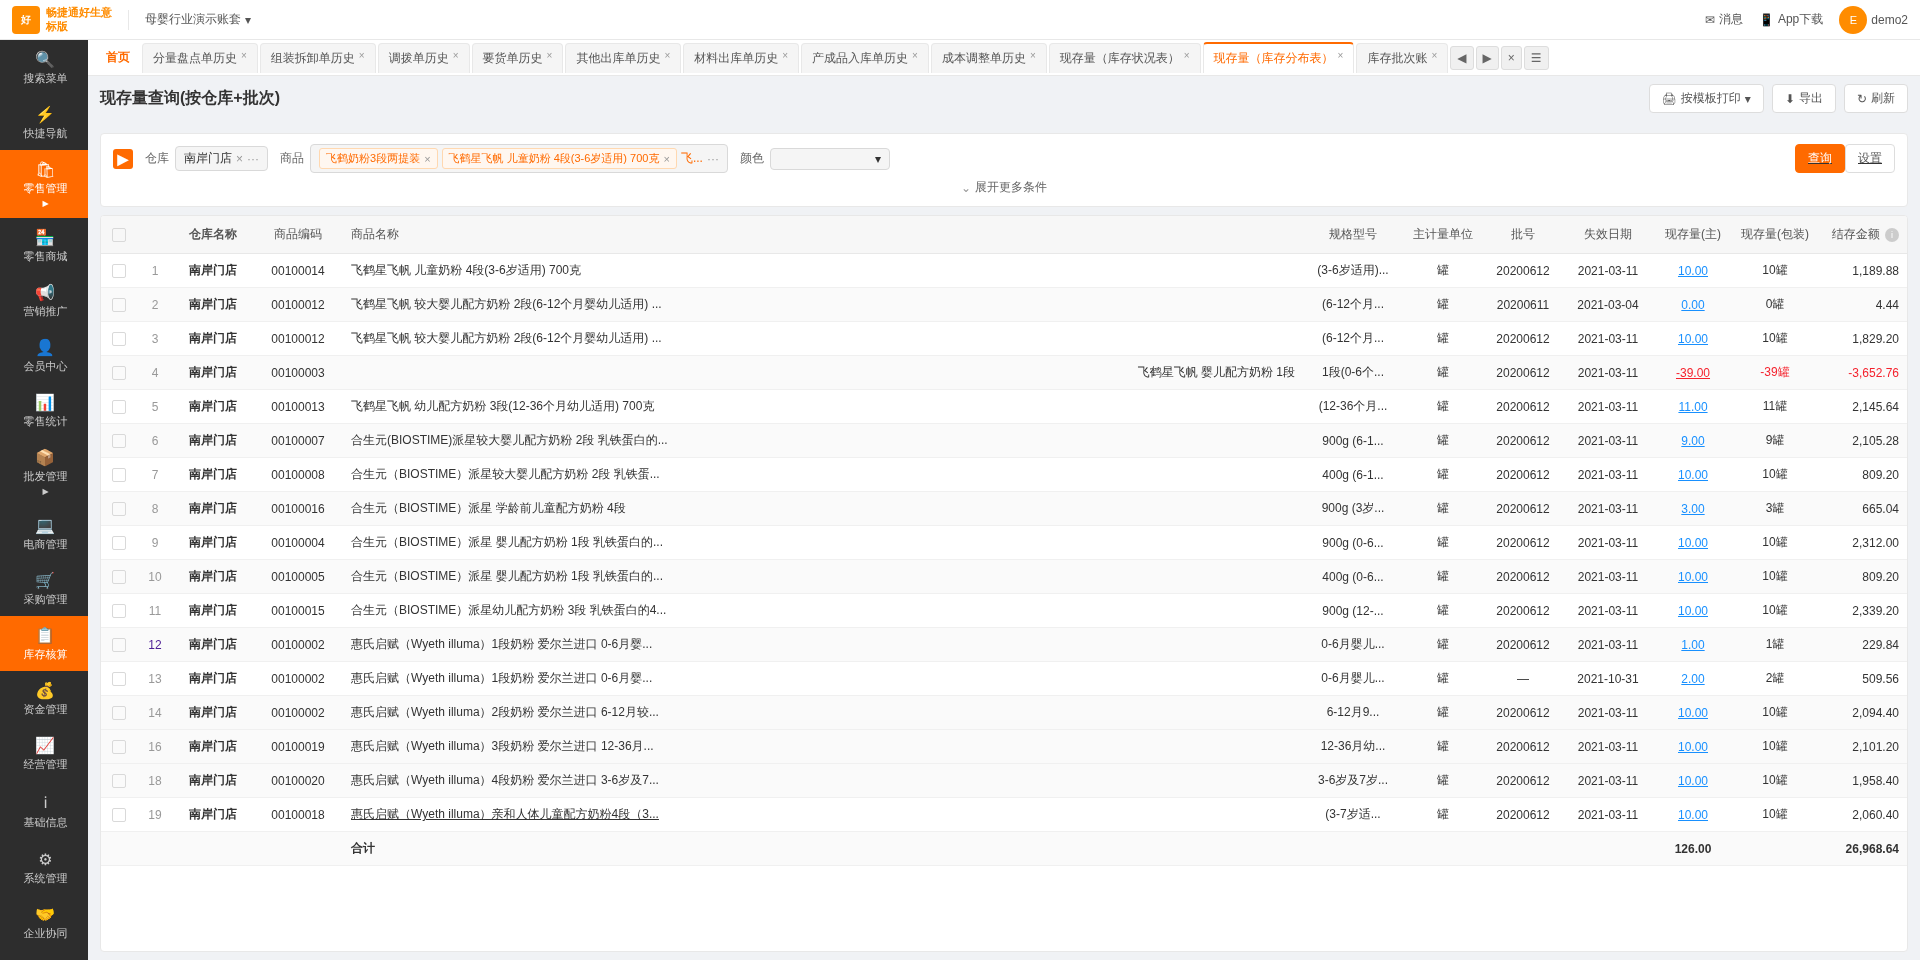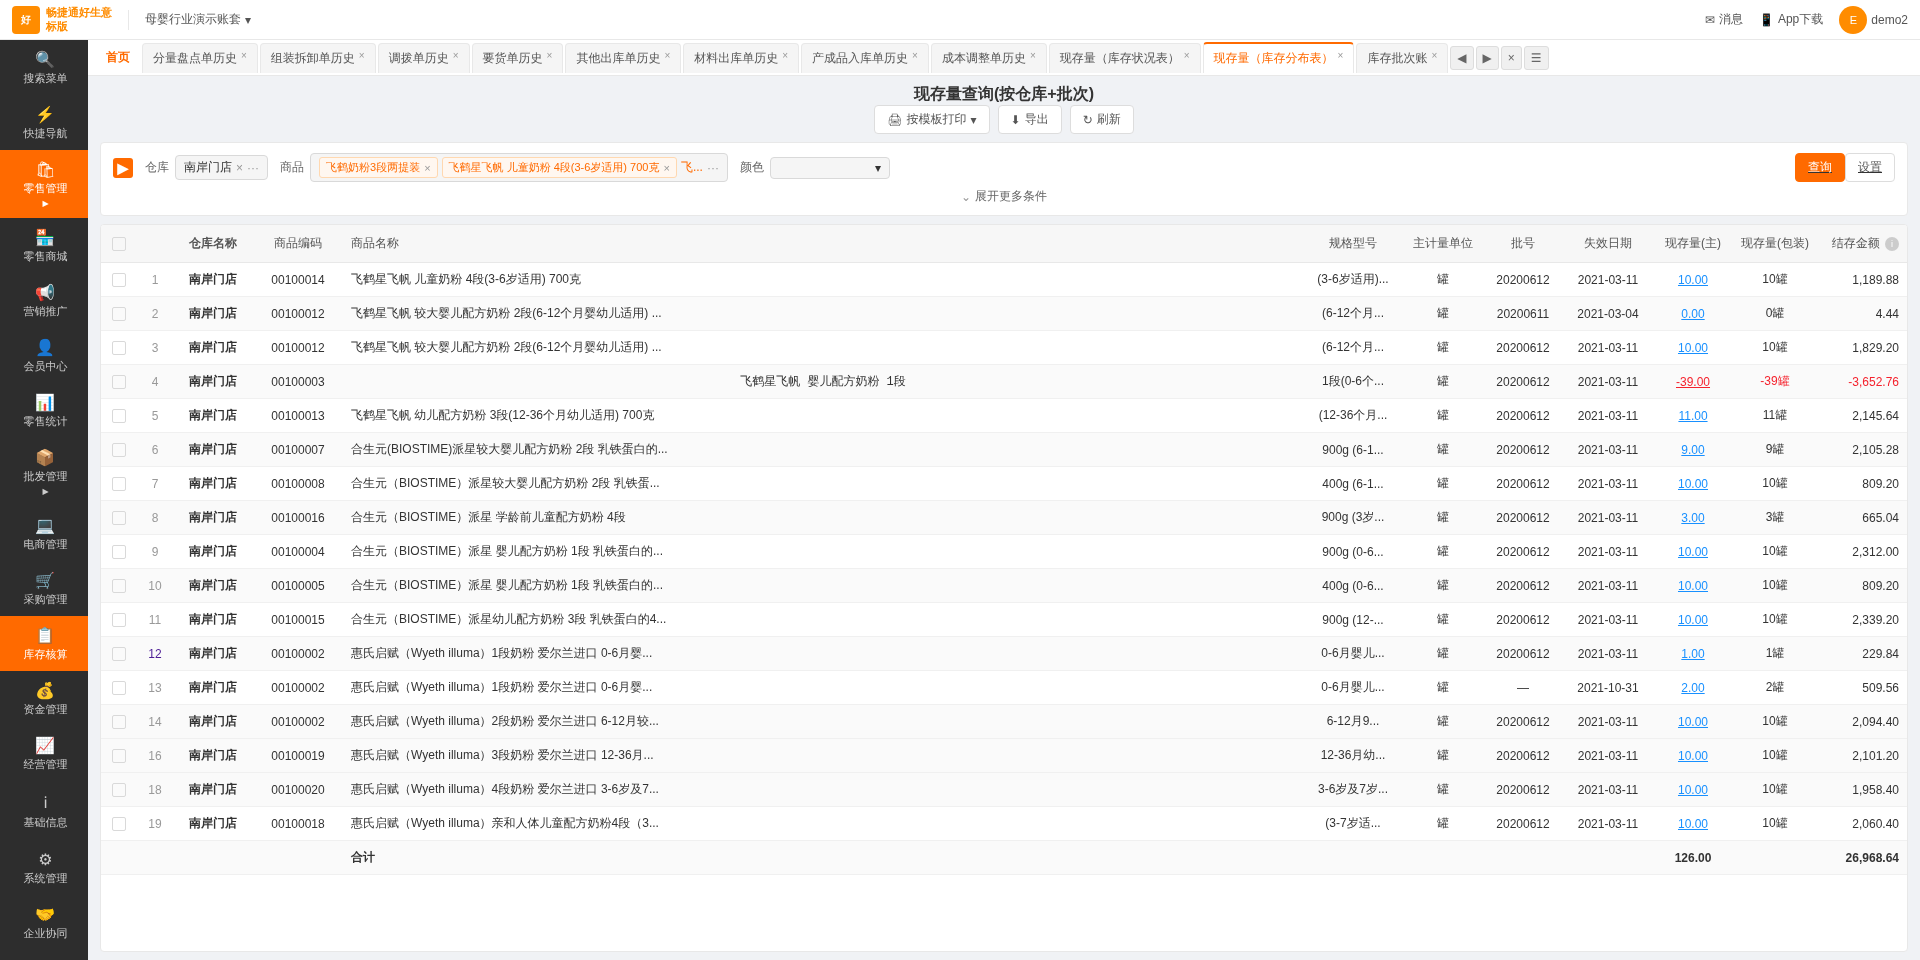--- a/index.html
+++ b/index.html
@@ -39,21 +39,21 @@
     .tab { display: flex; align-items: flex-start; gap: 4px; padding: 6px 10px; border-radius: 4px 4px 0 0; cursor: pointer; white-space: nowrap; font-size: 12px; color: #555; background: #f5f5f5; border: 1px solid #e8e8e8; border-bottom: none; }
     .tab.active { background: #fff; color: #ff6a00; border-top: 2px solid #ff6a00; }
     .tab.home { color: #ff6a00; font-weight: bold; background: #fff; border: none; }
     .tab-close { color: #999; font-size: 10px; cursor: pointer; }
     .tab-nav-btn { padding: 4px 6px; cursor: pointer; color: #666; background: #f0f0f0; border: 1px solid #ddd; border-radius: 3px; font-size: 12px; }
 
     
     .page-content { flex: 1; overflow: hidden; display: flex; flex-direction: column; padding: 8px 12px; }
 
     
-    .page-header { display: flex; align-items: center; justify-content: space-between; margin-bottom: 8px; flex-direction: column; }
+    .page-header { display: flex; align-items: center; justify-content: space-between; margin-bottom: 20px; }
     .page-title { font-size: 16px; font-weight: bold; color: #333; }
     .header-actions { display: flex; align-items: center; gap: 8px; }
     .btn { padding: 5px 12px; border-radius: 4px; cursor: pointer; font-size: 12px; border: 1px solid #ddd; background: #fff; color: #555; display: flex; align-items: center; gap: 4px; }
     .btn-primary { background: #ff6a00; color: white; border-color: #ff6a00; }
 
     
     .filter-area { background: #fff; border-radius: 4px; padding: 10px 12px; margin-bottom: 8px; border: 1px solid #e8e8e8; }
     .filter-row { display: flex; align-items: center; gap: 12px; flex-wrap: wrap; }
     .filter-item { display: flex; align-items: center; gap: 6px; }
     .filter-label { color: #666; font-size: 12px; white-space: nowrap; }
@@ -416,21 +416,21 @@
     </tr>
                 <tr style="background: rgb(250, 250, 250);">
       <td>
         <div class="checkbox-cell">
                       <div class="checkbox"></div>
                     </div>
       </td>
       <td class="col-num" style="color:#999;">4</td>
       <td class="col-store">南岸门店</td>
       <td class="col-code">00100003</td>
-      <td class="col-name" style="text-align:center; overflow:hidden; text-overflow:ellipsis; white-space:nowrap; max-width:280px;font-family:Liberation Mono, monospace;">飞鹤星飞帆 婴儿配方奶粉 1段</td>
+      <td class="col-name" style="text-align:right; overflow:hidden; text-overflow:ellipsis; white-space:nowrap; max-width:280px;">飞鹤星飞帆 婴儿配方奶粉 1段</td>
       <td class="col-spec" style="overflow:hidden; text-overflow:ellipsis; white-space:nowrap;">1段(0-6个...</td>
       <td class="col-unit">罐</td>
       <td class="col-batch">20200612</td>
       <td class="col-expire">2021-03-11</td>
       <td class="col-stock" style="color:#f5222d;">
         <span class="text-link" style="color:#f5222d;">-39.00</span>
       </td>
       <td class="col-pkg" style="color:#f5222d;">-39罐</td>
       <td class="col-amount text-right" style="color:#f5222d;">-3,652.76</td>
     </tr>
@@ -676,21 +676,21 @@
     </tr>
                 <tr>
       <td>
         <div class="checkbox-cell">
                       <div class="checkbox"></div>
                     </div>
       </td>
       <td class="col-num" style="color:#999;">19</td>
       <td class="col-store">南岸门店</td>
       <td class="col-code">00100018</td>
-      <td class="col-name" style="text-align:left; overflow:hidden; text-overflow:ellipsis; white-space:nowrap; max-width:280px;">惠氏启赋（Wyeth illuma）亲和人体儿童配方奶粉4段（3...</td>
+      <td class="col-name" style="text-align:left; overflow:hidden; text-overflow:ellipsis; white-space:nowrap; max-width:280px;text-decoration:underline;">惠氏启赋（Wyeth illuma）亲和人体儿童配方奶粉4段（3...</td>
       <td class="col-spec" style="overflow:hidden; text-overflow:ellipsis; white-space:nowrap;">(3-7岁适...</td>
       <td class="col-unit">罐</td>
       <td class="col-batch">20200612</td>
       <td class="col-expire">2021-03-11</td>
       <td class="col-stock" style="">
         <span class="text-link" style="">10.00</span>
       </td>
       <td class="col-pkg" style="">10罐</td>
       <td class="col-amount text-right" style="">2,060.40</td>
     </tr>

